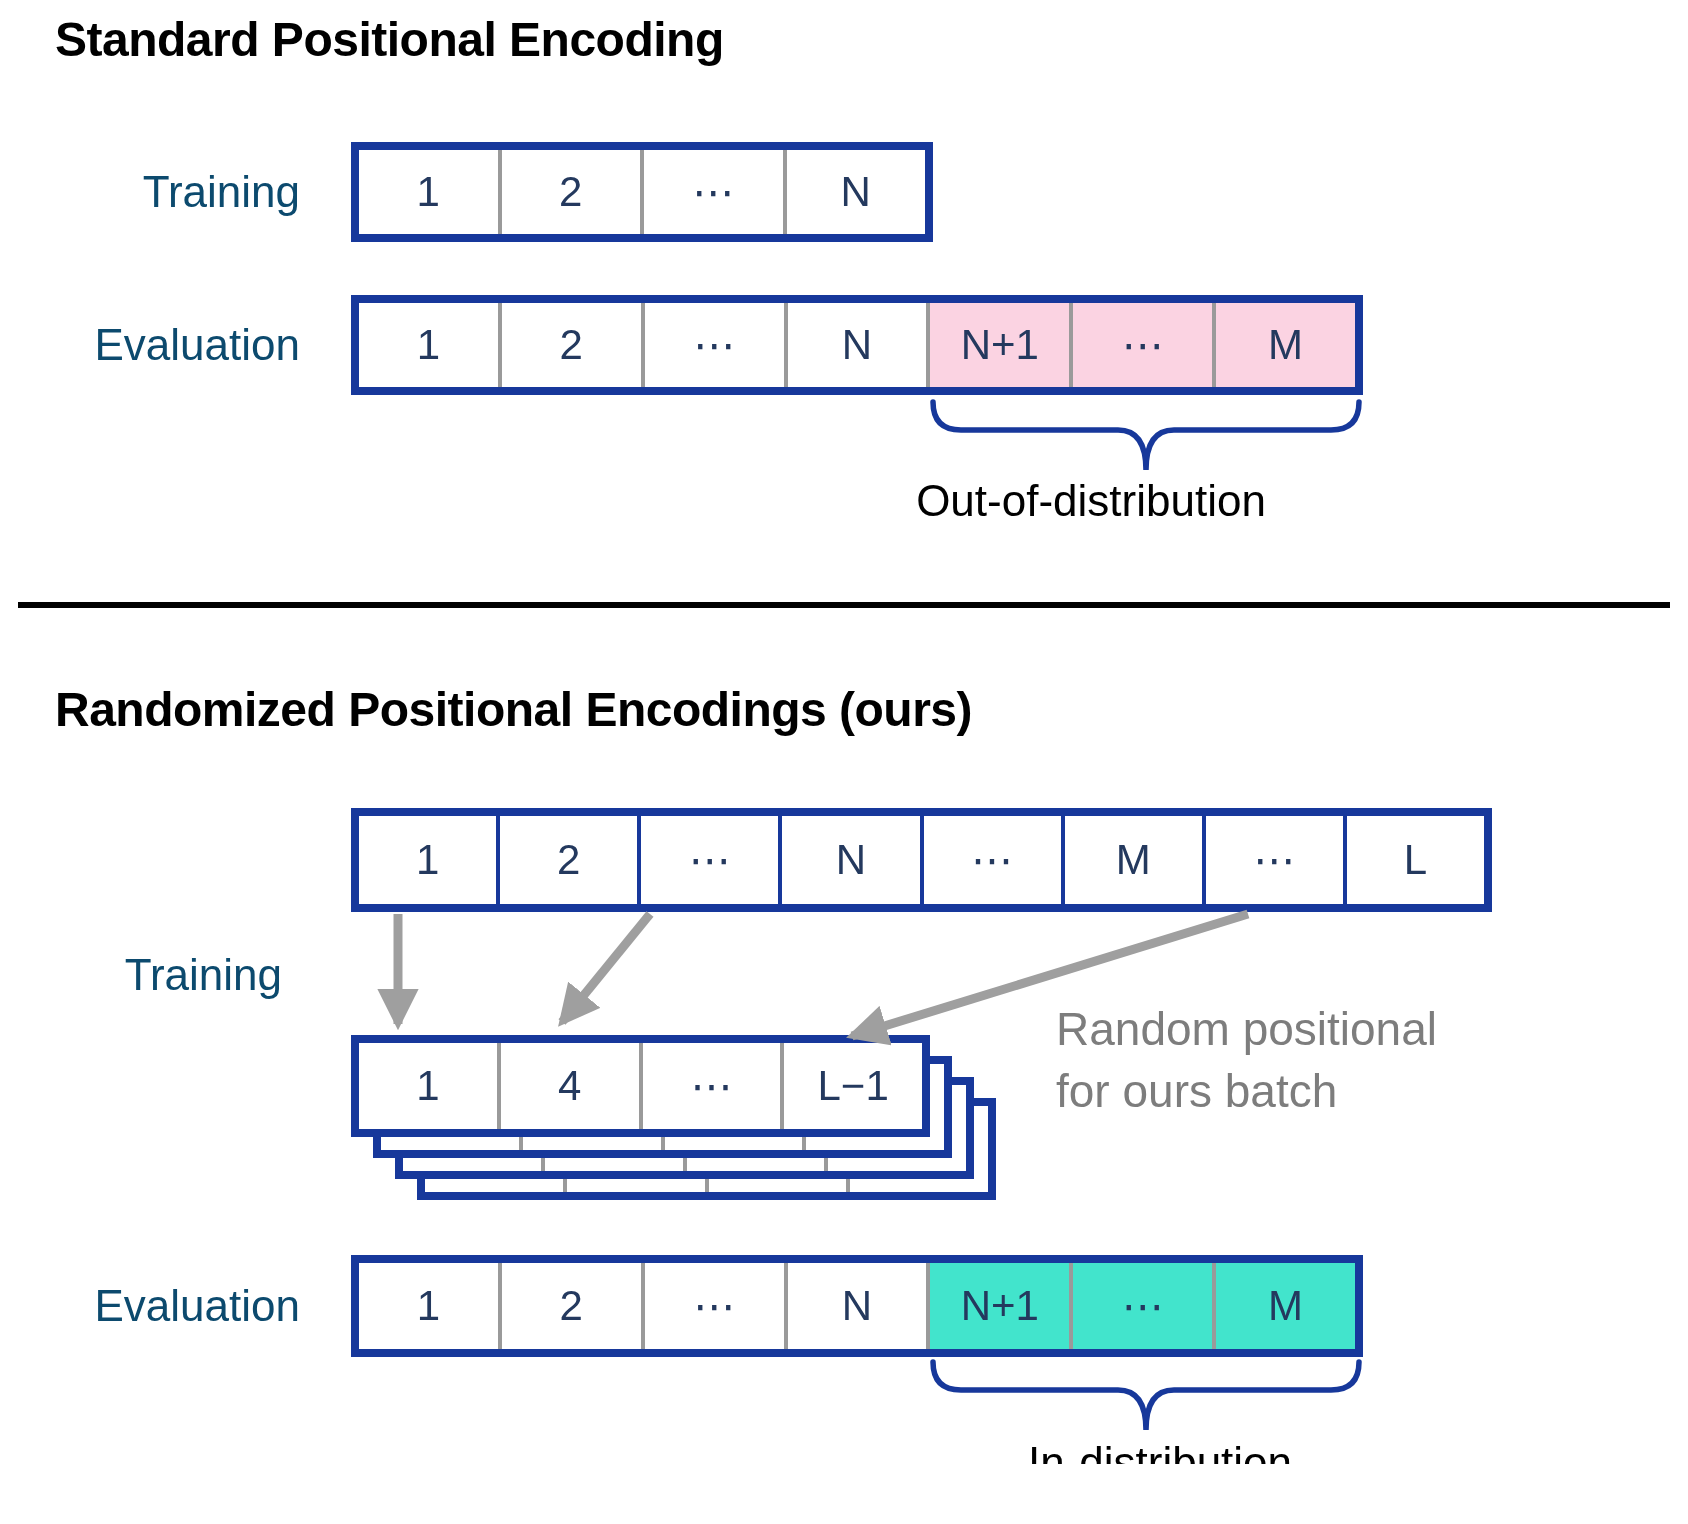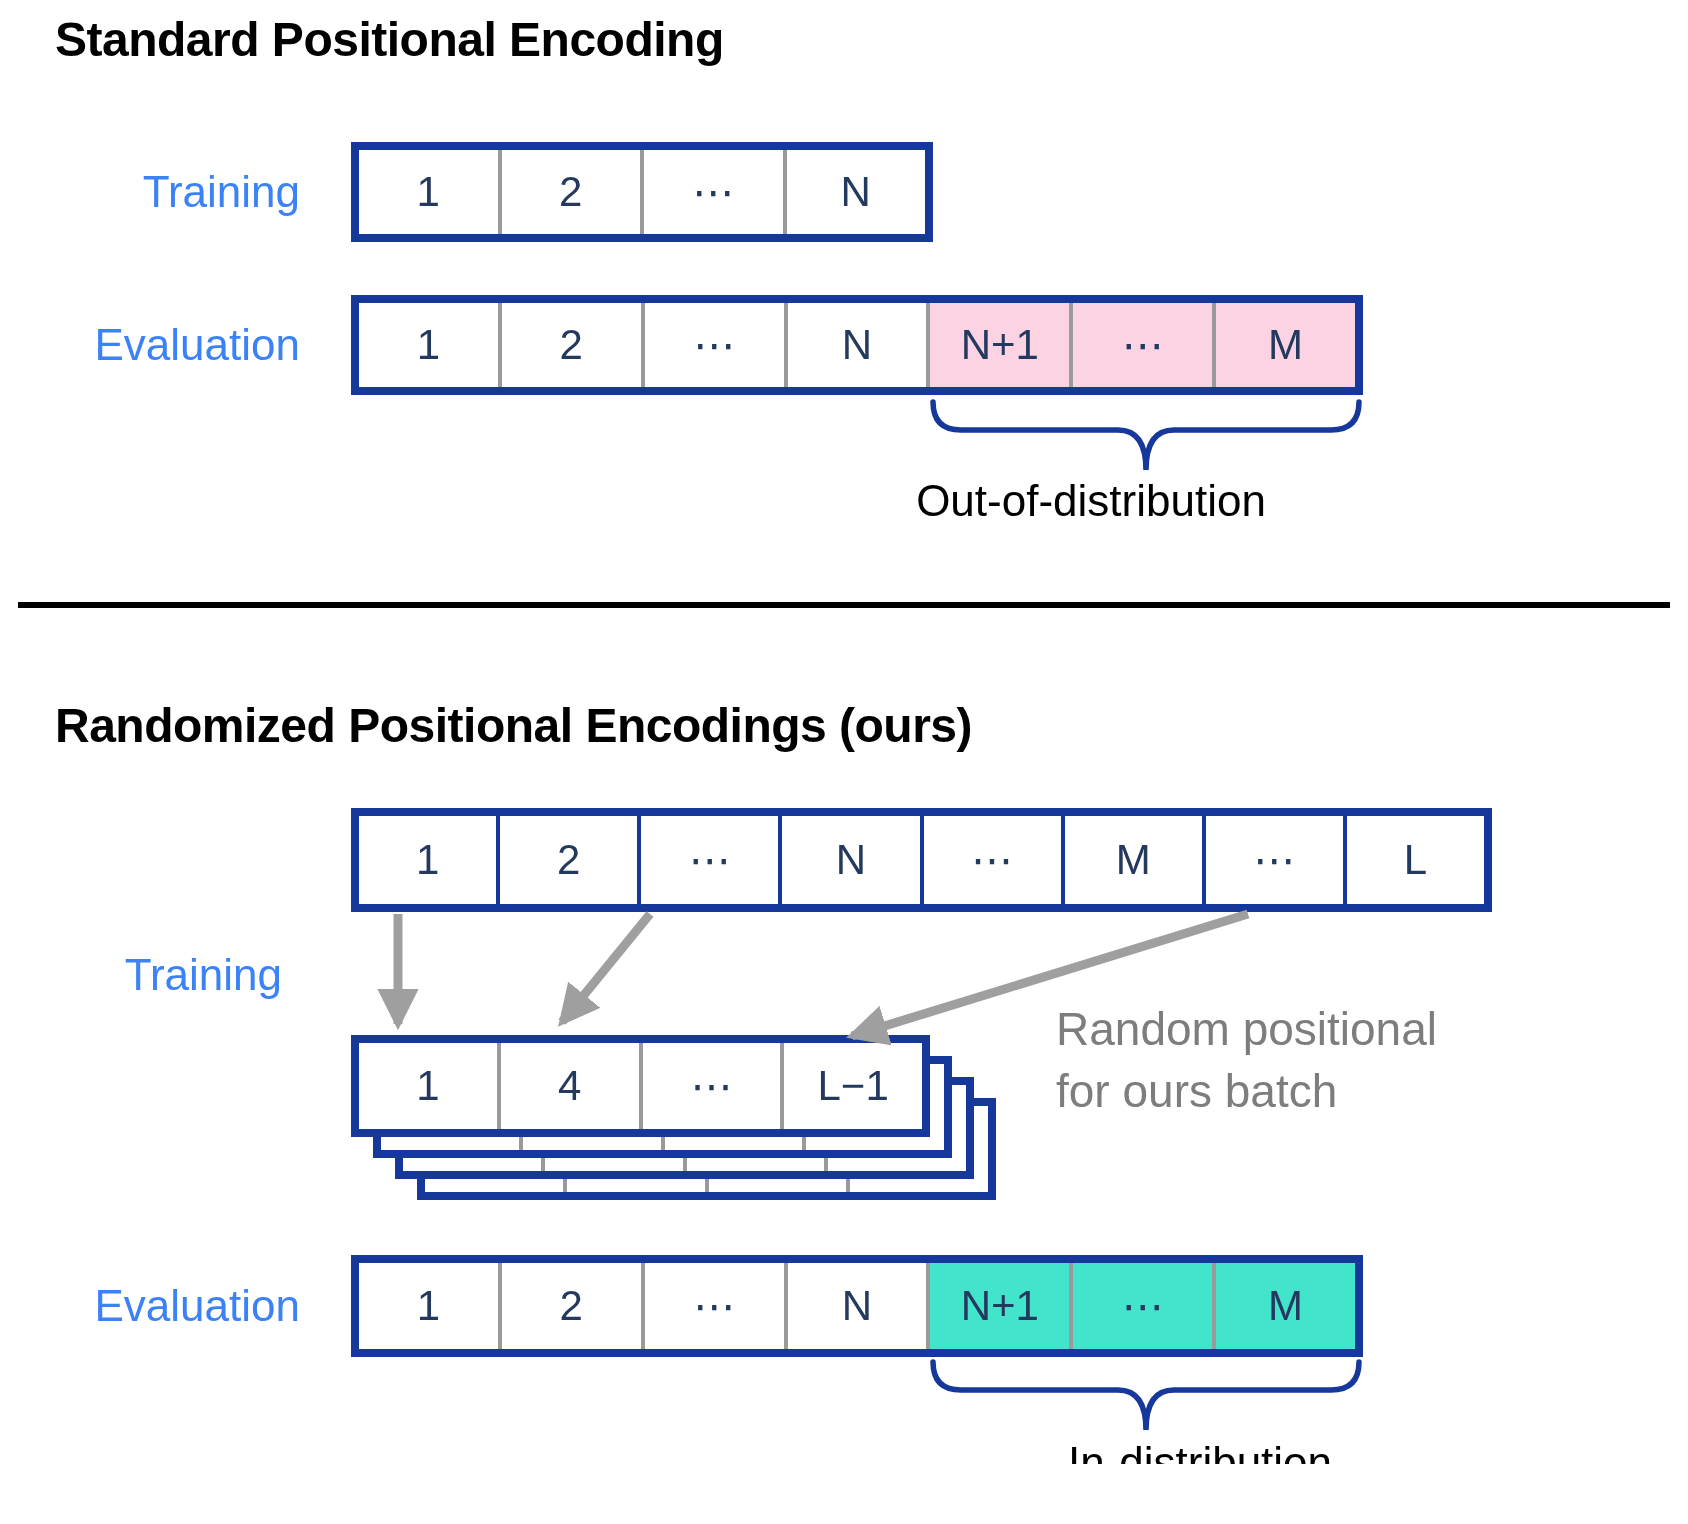--- a/index.html
+++ b/index.html
@@ -6,21 +6,21 @@
   .canvas{
     position:relative;width:1688px;height:1464px;background:#ffffff;
     font-family:"Liberation Sans","DejaVu Sans",sans-serif;overflow:hidden;
   }
   .title{
     position:absolute;left:55px;font-size:48px;font-weight:bold;color:#000;
     letter-spacing:-0.5px;white-space:nowrap;
   }
   .rowlabel{
     position:absolute;left:0;width:300px;display:flex;align-items:center;
-    justify-content:flex-end;font-size:44px;color:#3b82f6;white-space:nowrap;
+    justify-content:flex-end;font-size:44px;color:#0c4a6e;white-space:nowrap;
   }
   .cellrow{
     position:absolute;display:flex;box-sizing:border-box;
     border:8px solid var(--navy);background:#fff;
   }
   .cell{
     flex:1 1 0;display:flex;align-items:center;justify-content:center;
     font-size:42px;color:var(--cell_text);background:#ffffff;white-space:nowrap;
   }
   .cell + .cell{border-left:4px solid var(--divider_gray);}
@@ -65,21 +65,21 @@
       <div class="cell">N</div>
       <div class="cell hl">N+1</div>
       <div class="cell hl">⋯</div>
       <div class="cell hl">M</div>
     </div>
 
   <div class="brace-label" style="left:1091px;top:476px;">Out-of-distribution</div>
 
   <div class="divider"></div>
 
-  <div class="title" style="top:698px;">Randomized Positional Encodings (ours)</div>
+  <div class="title" style="top:682px;">Randomized Positional Encodings (ours)</div>
 
   <div class="cellrow navy-dividers" style="left:351px;top:808px;width:1141px;height:104px;">
       <div class="cell">1</div>
       <div class="cell">2</div>
       <div class="cell">⋯</div>
       <div class="cell">N</div>
       <div class="cell">⋯</div>
       <div class="cell">M</div>
       <div class="cell">⋯</div>
       <div class="cell">L</div>
@@ -121,21 +121,21 @@
   <div class="cellrow teal-hl" style="left:351px;top:1255px;width:1012px;height:102px;">
       <div class="cell">1</div>
       <div class="cell">2</div>
       <div class="cell">⋯</div>
       <div class="cell">N</div>
       <div class="cell hl">N+1</div>
       <div class="cell hl">⋯</div>
       <div class="cell hl">M</div>
     </div>
 
-  <div class="brace-label" style="left:1200px;top:1438px;">In-distribution</div>
+  <div class="brace-label" style="left:1160px;top:1438px;">In-distribution</div>
 
   <svg class="overlay" width="1688" height="1524" viewBox="0 0 1688 1524">
     <defs>
       <marker id="ah" viewBox="0 0 10 10" refX="8.5" refY="5" markerWidth="4.6" markerHeight="4.6" orient="auto">
         <path d="M0,0 L10,5 L0,10 Z" fill="var(--arrow_gray)"></path>
       </marker>
     </defs>
 
     <path d="M 933 402 Q 933 430 961 430 L 1118 430 Q 1146 430 1146 470
              Q 1146 430 1174 430 L 1331 430 Q 1359 430 1359 402" fill="none" stroke="var(--navy)" stroke-width="5.5" stroke-linecap="round"></path>

